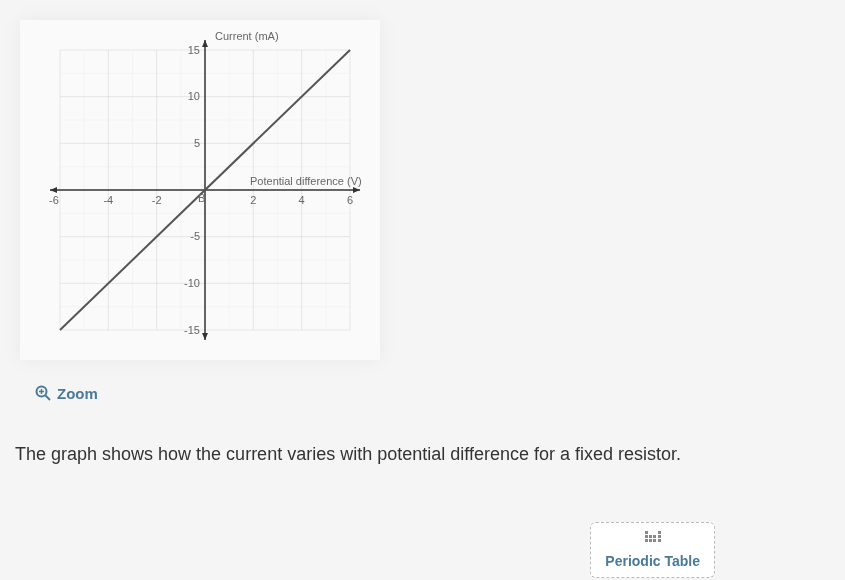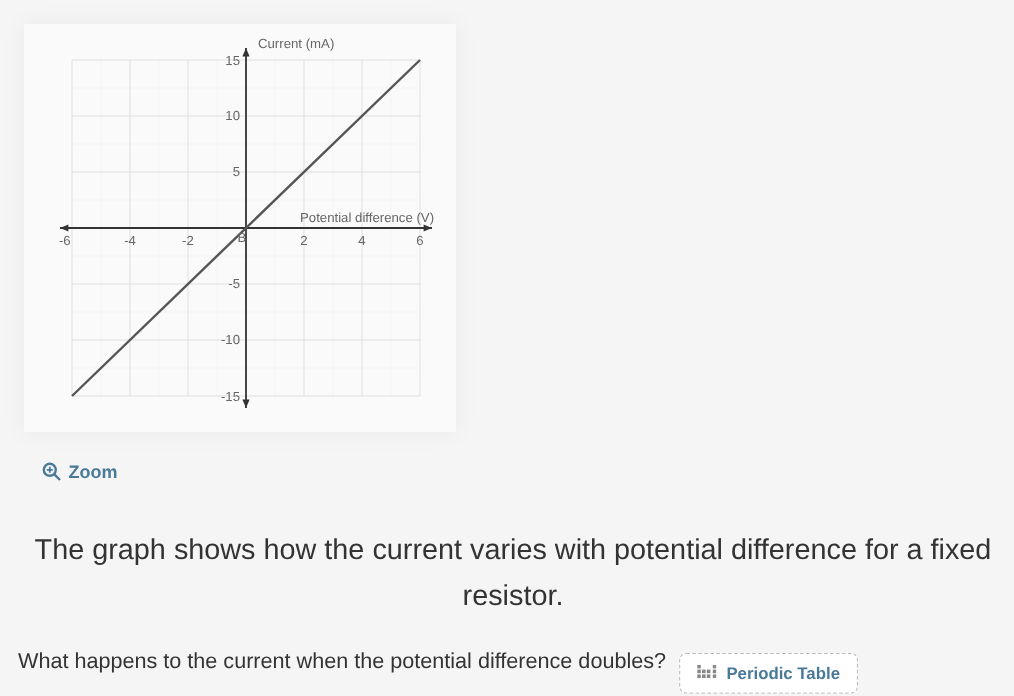--- a/index.html
+++ b/index.html
@@ -47,24 +47,23 @@
     }
     
     .question-text {
       position: absolute;
       top: 440px;
       left: 15px;
       right: 5px;
       color: #333;
     }
     .question-line1 {
-      font-size: 24px;
+      font-size: 18px;
       line-height: 1.6;
       margin-bottom: 20px;
-      text-align: center;
     }
     .question-line2 {
       font-size: 18px;
       line-height: 1.6;
     }
     
     .periodic-button {
       position: absolute;
       bottom: 2px;
       right: 130px;
@@ -72,20 +71,21 @@
       align-items: center;
       gap: 8px;
       padding: 8px 14px;
       border: 1px dashed #bbb;
       border-radius: 6px;
       background: #fff;
       color: #4a7a9a;
       font-weight: bold;
       font-size: 14px;
       cursor: pointer;
+      flex-direction: column;
     }
     .grid-icon {
       display: inline-flex;
     }
   </style>
 </head>
 <body>
 
 <div class="chart-container">
   <svg class="chart-svg" viewBox="0 0 360 340">
@@ -157,21 +157,20 @@
       <line x1="10.5" y1="10.5" x2="15" y2="15" stroke="#4a7a9a" stroke-width="2"></line>
       <line x1="4" y1="6.5" x2="9" y2="6.5" stroke="#4a7a9a" stroke-width="1.5"></line>
       <line x1="6.5" y1="4" x2="6.5" y2="9" stroke="#4a7a9a" stroke-width="1.5"></line>
     </svg>
   </span>
   <span>Zoom</span>
 </div>
 
 <div class="question-text">
   <p class="question-line1">The graph shows how the current varies with potential difference for a fixed resistor.</p>
-  <p class="question-line2">What happens to the current when the potential difference doubles?</p>
 </div>
 
 <div class="periodic-button">
   <span class="grid-icon">
     <svg width="16" height="14" viewBox="0 0 16 14">
       <rect x="0" y="0" width="3" height="3" fill="#888"></rect>
       <rect x="13" y="0" width="3" height="3" fill="#888"></rect>
       <rect x="0" y="4" width="3" height="3" fill="#888"></rect>
       <rect x="4" y="4" width="3" height="3" fill="#888"></rect>
       <rect x="8" y="4" width="3" height="3" fill="#888"></rect>

